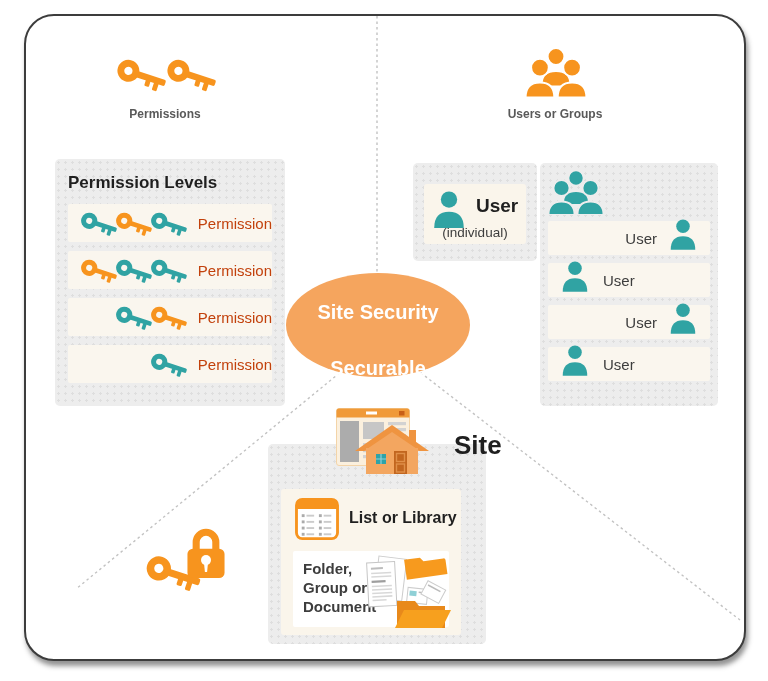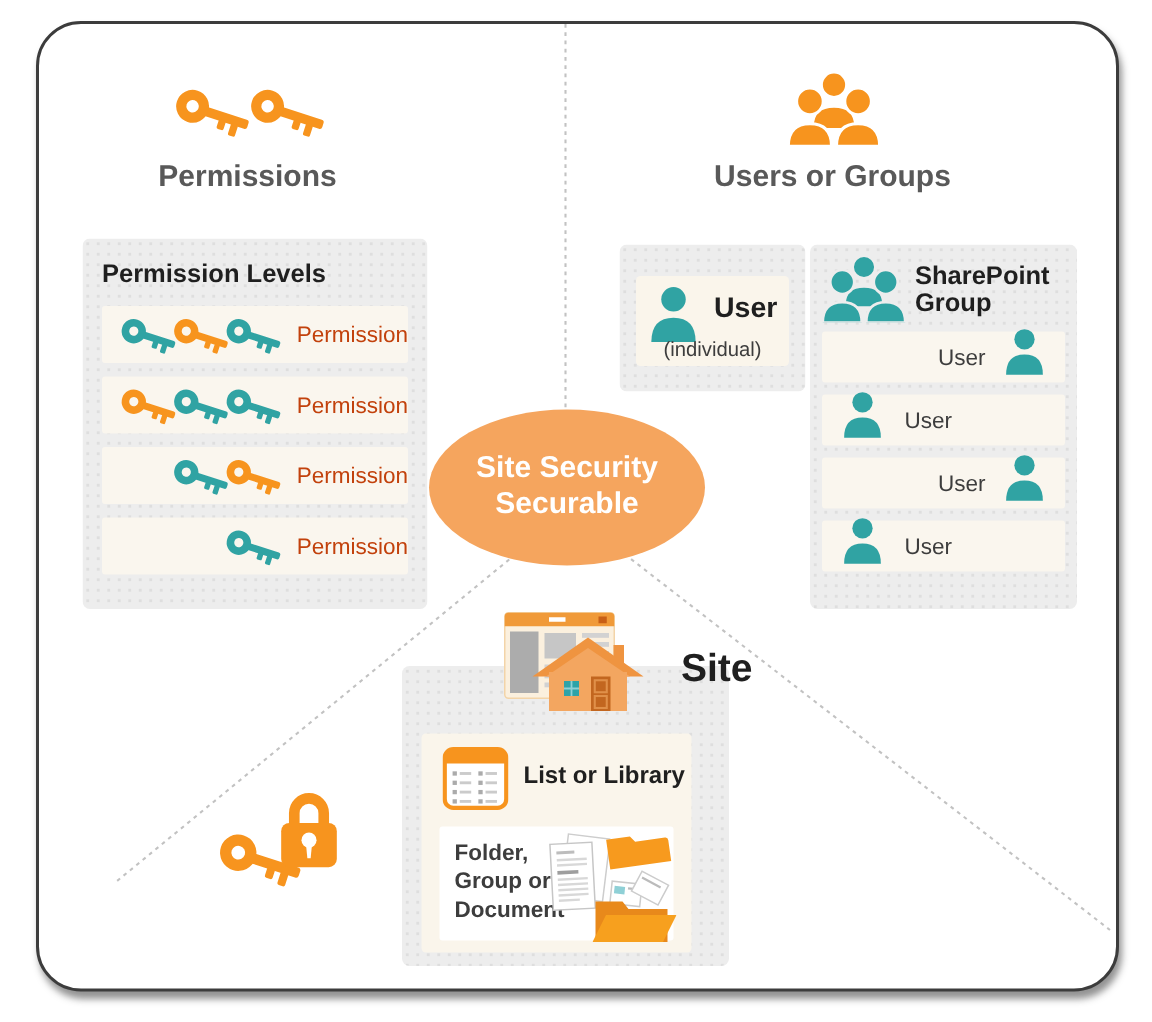--- a/index.html
+++ b/index.html
@@ -10,21 +10,21 @@
   .abs{position:absolute;}
   svg{display:block;}
   
   .lines{position:absolute;left:0;top:0;width:718px;height:643px;pointer-events:none;}
   
   .gpanel{background-color:#EDEDED;
     background-image:radial-gradient(circle,#DEDEDE 1px,transparent 1.2px);
     background-size:7px 7px;border-radius:5px;margin-top:16px;}
   .cream{background:#FAF5EB;border-radius:3px;}
   
-  .heading{font-size:20px;font-weight:700;color:#595959;text-align:center;}
+  .heading{font-size:12px;font-weight:700;color:#595959;text-align:center;}
   .panel-title{font-size:17px;font-weight:700;color:#1f1f1f;}
   
   .perm-panel{left:29px;top:127px;width:230px;height:247px;box-sizing:border-box;padding:14px 13px 12px;}
   .perm-rows{margin-top:11px;display:flex;flex-direction:column;gap:9px;}
   .perm-row{height:38px;background:#FAF6EE;border-radius:2px;display:flex;align-items:center;}
   .perm-keys{width:138px;display:flex;justify-content:flex-end;align-items:center;}
   .perm-keys svg{width:42px;height:27px;margin-left:-7px;}
   .perm-label{font-size:15px;color:#c2410c;margin-left:7px;}
   .key-teal{color:var(--c-teal,#30A3A3);}
   .key-orange{color:var(--c-orange,#F7941E);}
@@ -41,21 +41,21 @@
   .grp-row.r{justify-content:flex-end;gap:12px;}
   .grp-row.l{justify-content:flex-start;gap:14px;}
   .grp-row svg{width:28px;height:32px;margin-top:-8px;}
   .grp-label{font-size:15px;color:#3d3d3d;}
   .teal{color:var(--c-teal,#30A3A3);}
   .orange{color:var(--c-orange,#F7941E);}
   
   .ellipse{left:260px;top:257px;width:184px;height:104px;border-radius:50%;
     background:var(--c-orangeLight,#F5A55E);display:flex;flex-direction:column;
     align-items:center;justify-content:center;}
-  .ellipse span{color:#fff;font-size:20px;font-weight:600;line-height:1.18;}
+  .ellipse span{color:#fff;font-size:20px;font-weight:600;line-height:1.18;margin-top:32px;}
   
   .site-gray{left:242px;top:412px;width:218px;height:200px;}
   .site-label{position:absolute;left:428px;top:414px;font-size:26px;font-weight:700;color:#1f1f1f;}
   .lib-box{left:13px;top:45px;width:180px;height:146px;}
   .lib-title{position:absolute;left:68px;top:20px;font-size:16px;font-weight:700;color:#1f1f1f;}
   .fid-box{position:absolute;left:12px;top:62px;width:156px;height:76px;background:#fff;border-radius:2px;}
   .fid-text{position:absolute;left:10px;top:8px;font-size:15px;font-weight:600;color:#3d3d3d;line-height:19px;}
   
   .sec-heading{left:39px;top:579px;width:220px;}
 </style>
@@ -233,21 +233,20 @@
     <svg class="abs teal" style="left:8px;top:6px;width:56px;height:46px;" viewBox="0 0 56 46">
       <g fill="currentColor" stroke="#EDEDED" stroke-width="1.8">
         <circle cx="28" cy="9" r="7.6"></circle>
         <path d="M15 34 q0 -12 13 -12 q13 0 13 12 v2 h-26 z"></path>
         <circle cx="42.5" cy="19" r="8"></circle>
         <path d="M29.5 46 q0 -13.5 13 -13.5 q13 0 13 13.5 z"></path>
         <circle cx="13.5" cy="19" r="8"></circle>
         <path d="M0.5 46 q0 -13.5 13 -13.5 q13 0 13 13.5 z"></path>
       </g>
     </svg>
-    <div class="group-title">SharePoint Group</div>
     <div class="grp-rows">
       <div class="grp-row r">
         <span class="grp-label">User</span>
         <svg class="teal" viewBox="0 0 24 27">
             <g fill="currentColor">
               <circle cx="12" cy="6.8" r="5.8"></circle>
               <path d="M1.5 27 q0 -11.5 10.5 -11.5 q10.5 0 10.5 11.5 z"></path>
             </g>
           </svg>
       </div>

